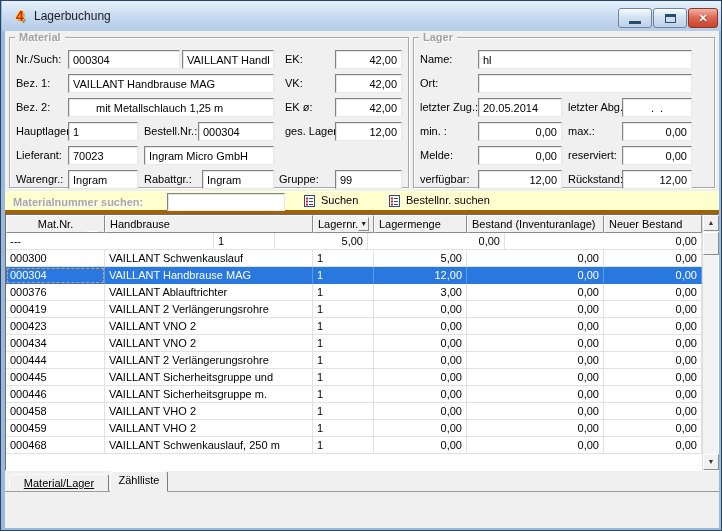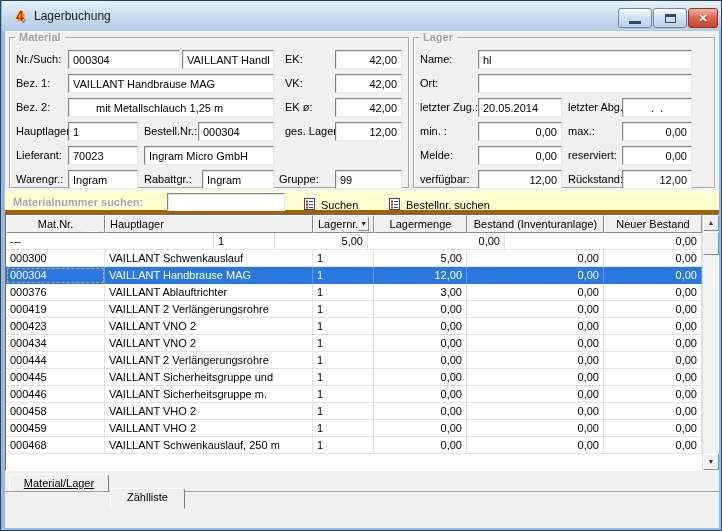--- a/index.html
+++ b/index.html
@@ -28,28 +28,28 @@
   .lbl { position:absolute; white-space:nowrap; color:#000; }
   .fld { position:absolute; height:19px; background:#fff; border:1px solid;
          border-color:#828282 #e9e9e9 #e9e9e9 #828282; box-shadow:inset 1px 1px 0 rgba(0,0,0,.10);
          font-family:"Liberation Sans", sans-serif; font-size:11px; padding:0 4px; color:#000; outline:none; }
   .fld.num { text-align:right; }
   .fld.ctr { text-align:center; }
 
   .searchbar { position:absolute; left:4px; top:190px; width:714px; height:23px; background:var(--yellow,#ffffd0);
                border-bottom:4px solid #a16207; }
   .searchlbl { position:absolute; left:8px; top:5px; font-weight:bold; color:#a8a8a8; text-shadow:1px 1px 0 #ffffff; }
-  .flatbtn { position:absolute; top:3px; height:17px; display:flex; align-items:flex-end; gap:5px; cursor:default; }
+  .flatbtn { position:absolute; top:3px; height:17px; display:flex; align-items:flex-start; gap:5px; cursor:default; }
 
   .grid { position:absolute; left:4px; top:213px; width:714px; height:257px; background:#fff;
           border:1px solid; border-color:#6f6f6f #fff #fff #6f6f6f; }
   .thead { position:absolute; left:0; top:0; right:16px; height:18px; display:flex; background:#f0f0f0; }
   .hcell { height:18px; background:#f0f0f0; border:1px solid; border-color:#fdfdfd #8b8b8b #8b8b8b #fdfdfd;
            padding:1px 4px; line-height:14px; white-space:nowrap; overflow:hidden; display:flex; align-items:center; }
-  .hcell.r { justify-content:center; }
+  .hcell.r { justify-content:flex-start; }
   .ddbtn { width:14px; height:14px; margin-left:auto; background:#f0f0f0; border:1px solid;
            border-color:#fdfdfd #8b8b8b #8b8b8b #fdfdfd; font-size:7px; line-height:12px; text-align:center; color:#222; }
   .tbody { position:absolute; left:0; top:18px; right:16px; bottom:0; background:#fff; overflow:hidden; }
   .trow { display:flex; height:17px; }
   .tcell { height:17px; line-height:16px; border-bottom:1px solid #e2e2e2; border-right:1px solid #e2e2e2;
            padding:0 4px; white-space:nowrap; overflow:hidden; }
   .c-matnr { width:99px;flex-direction:column; } .c-such { width:208px; } .c-lager { width:61px; }
   .c-menge { width:93px; text-align:right; } .c-best { width:137px; text-align:right; }
   .c-neu { flex:1; text-align:right; }
   .trow.selected .tcell { background:var(--sel,#2878e0); color:#fff; border-bottom-color:var(--sel,#2878e0);
@@ -61,21 +61,21 @@
             border-color:#fdfdfd #8b8b8b #8b8b8b #fdfdfd; font-size:7px; text-align:center; line-height:14px; color:#333; }
   .sthumb { position:absolute; left:0; top:17px; width:16px; height:23px; background:#f0f0f0; border:1px solid;
             border-color:#fdfdfd #8b8b8b #8b8b8b #fdfdfd; }
 
   .tabstrip { position:absolute; left:4px; top:470px; width:714px; height:21px; }
   .tabline { position:absolute; left:0; bottom:0; width:100%; height:1px; background:#9b9b9b; z-index:1; }
   .tab { position:absolute; background:#f0f0f0; border:1px solid; border-color:#fdfdfd #7a7a7a #f0f0f0 #fdfdfd;
          border-radius:3px 3px 0 0; text-align:center; padding-top:2px; white-space:nowrap; }
   .tab.inactive { left:4px; top:3px; width:100px; height:18px; z-index:0; border-bottom:none; }
   .tab.inactive .tab-label { text-decoration:underline; }
-  .tab.active { left:105px; top:17px; width:75px; height:21px; z-index:2; }
+  .tab.active { left:105px; top:0; width:58px; height:21px; z-index:2; }
 
   .toolbar { position:absolute; left:4px; top:492px; width:714px; height:30px; background:#f0f0f0; border-top:1px solid #fff;margin-top:38px; }
   .grip { position:absolute; top:4px; width:3px; height:21px; background:#f0f0f0;
           box-shadow:inset 1px 1px 0 #fff, inset -1px -1px 0 #8f8f8f; }
   .tbtn { position:absolute; top:2px; height:26px; display:flex; align-items:center; gap:6px; padding:0 3px; }
   .tbtn.disabled { color:#a0a0a0; }
   .tbtn.disabled svg { filter:grayscale(1); opacity:.55; }
   .accel { text-decoration:underline; }
 </style>
 </head>
@@ -184,21 +184,21 @@
     </div>
   </div>
 
   <div class="grid">
     <div class="thead">
       <div class="hcell c-matnr">
         <span>Mat.Nr.</span>
         <span class="ddbtn">▼</span>
       </div>
       <div class="hcell c-such">
-          <span>Hauptlager</span>
+          <span>Handbrause</span>
         </div>
       <div class="hcell c-lager">
         <span>Lagernr.</span>
         <span class="ddbtn">▼</span>
       </div>
       <div class="hcell c-menge r">
           <span>Lagermenge</span>
         </div>
       <div class="hcell c-best r">
           <span>Bestand (Inventuranlage)</span>

